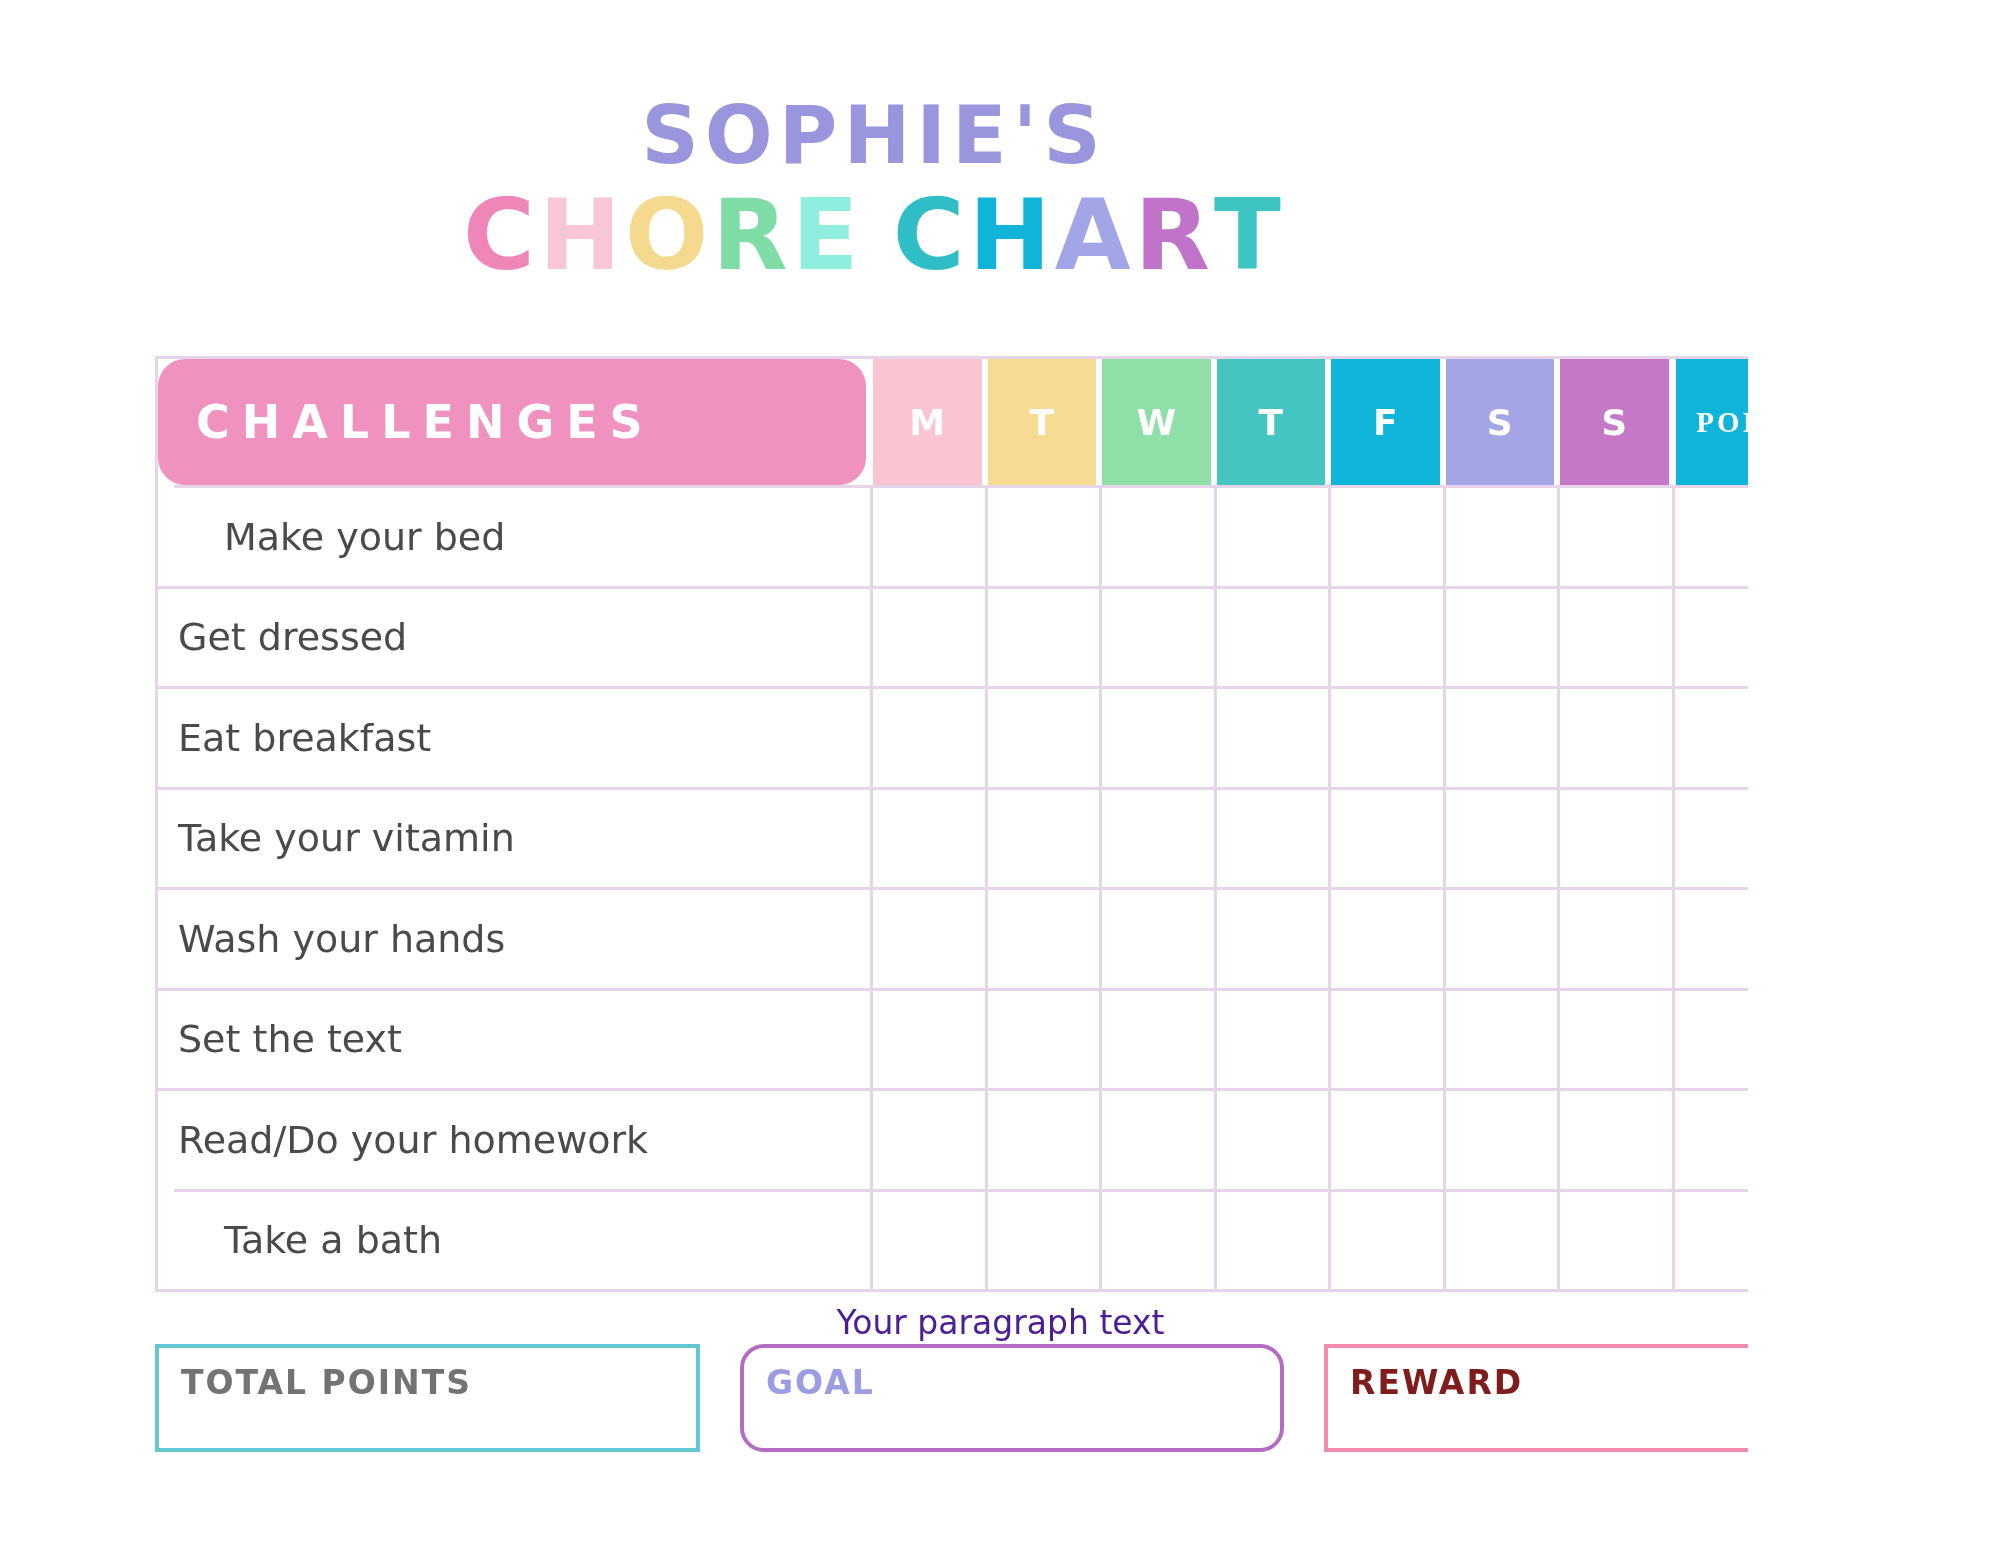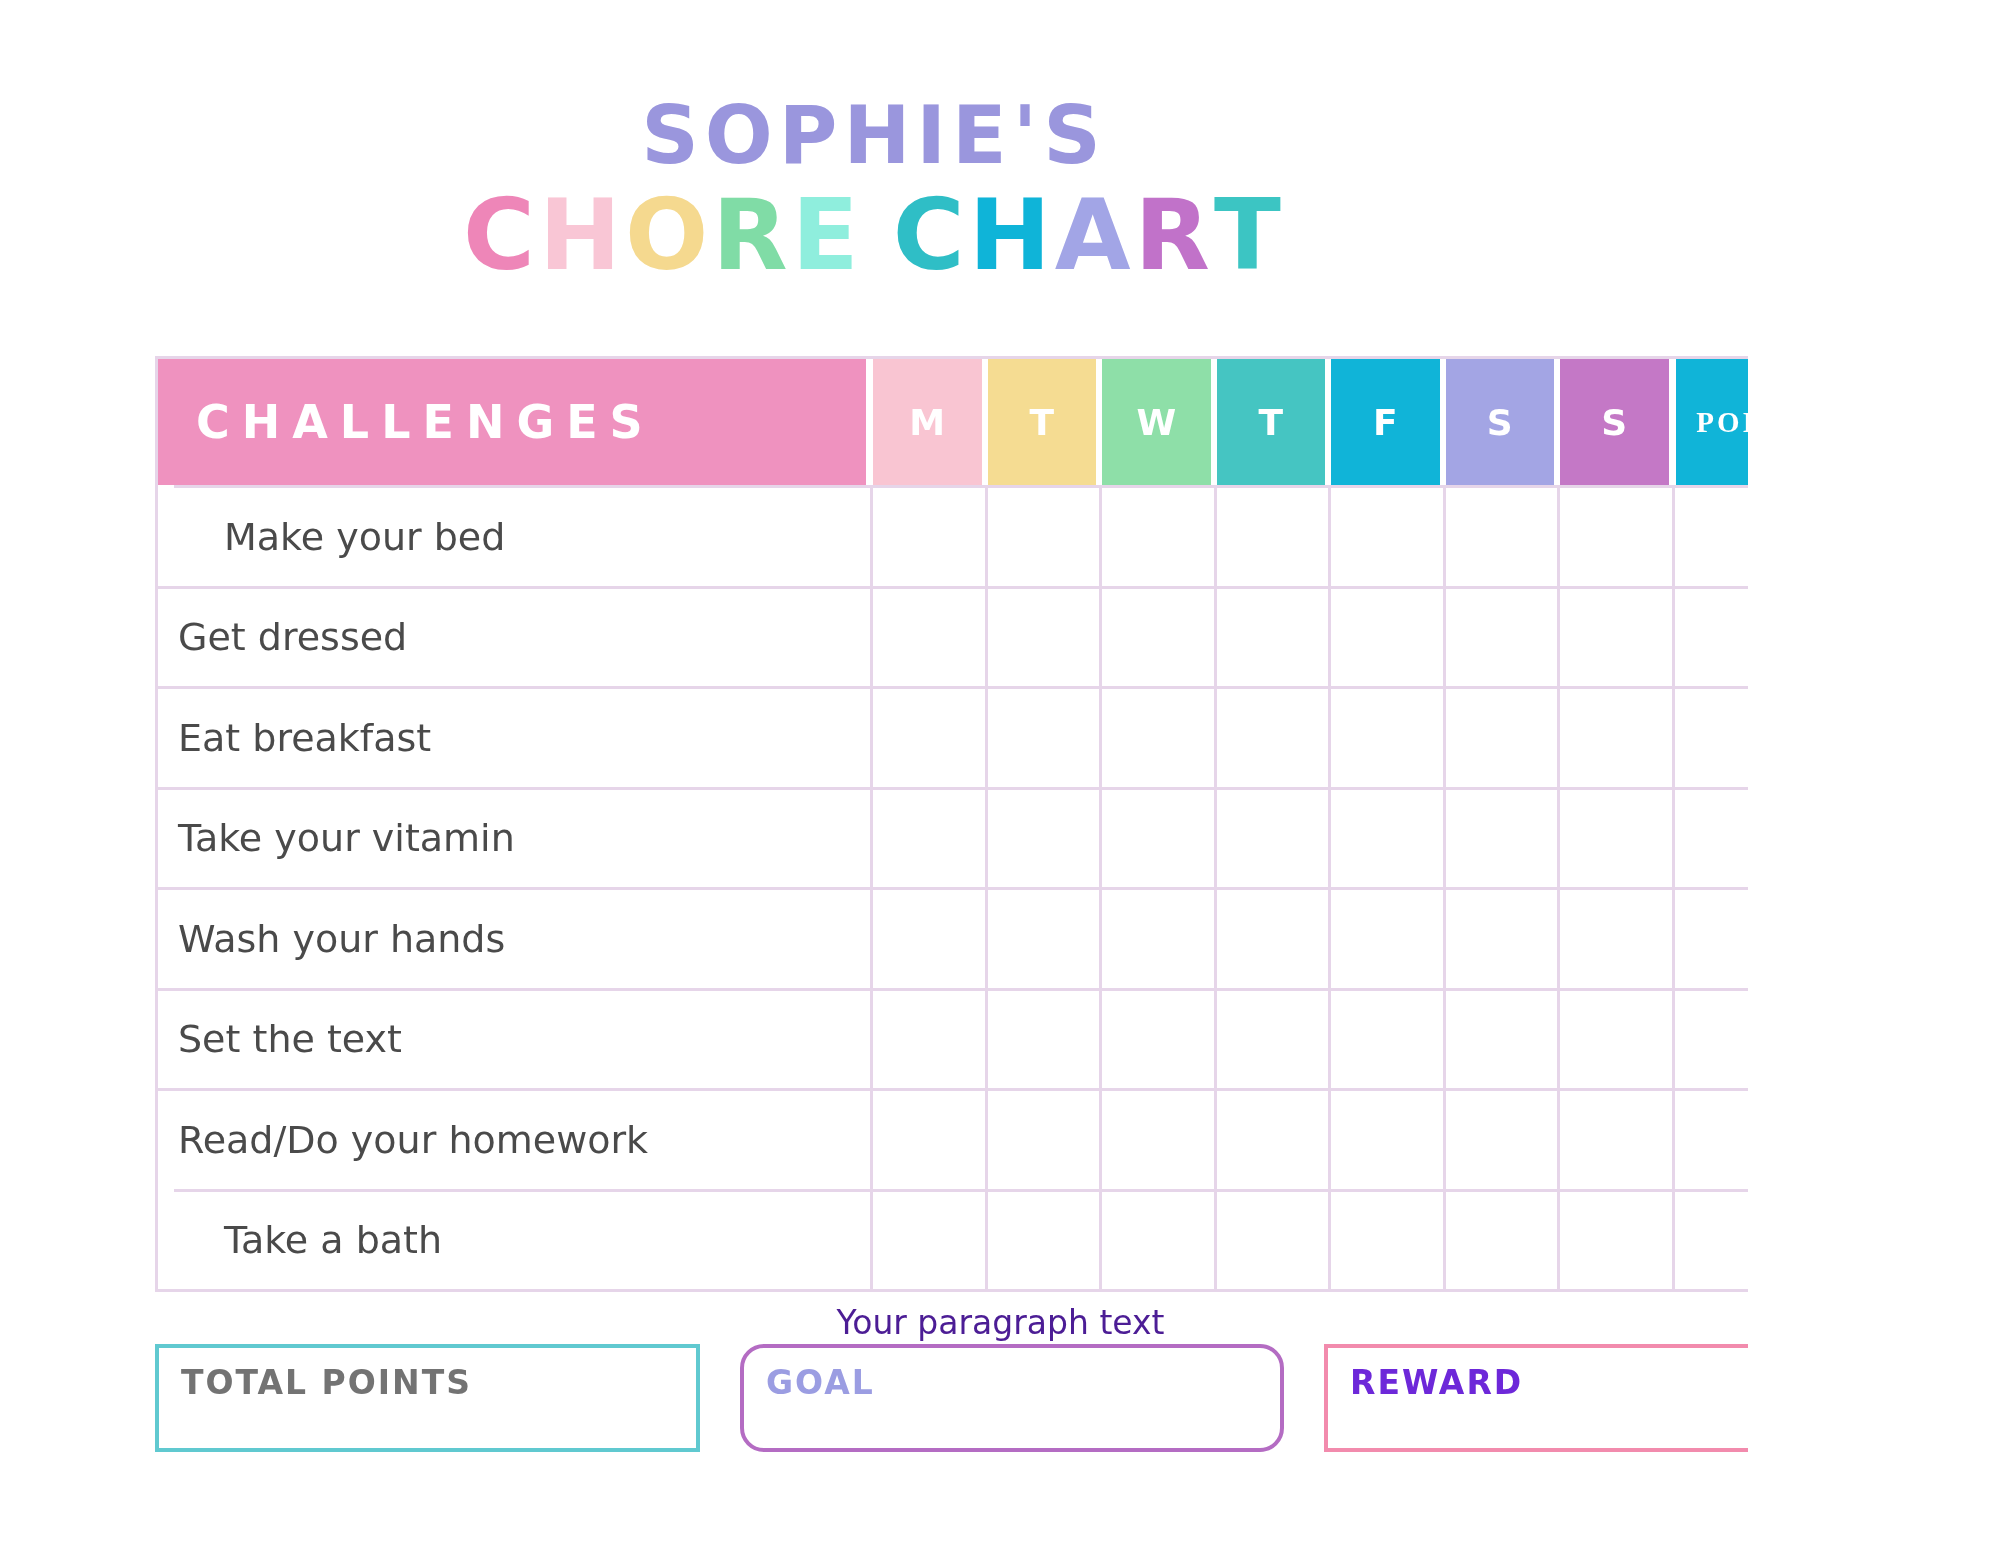--- a/index.html
+++ b/index.html
@@ -50,21 +50,21 @@
 <body>
 
 <div class="canvas">
 
   <div class="title1" style="color: rgb(154, 150, 221);">SOPHIE'S</div>
 
   <div class="title2" id="chartTitle"><span class="ltr" style="color: rgb(238, 134, 184);">C</span><span class="ltr" style="color: rgb(249, 198, 213);">H</span><span class="ltr" style="color: rgb(245, 217, 143);">O</span><span class="ltr" style="color: rgb(128, 220, 166);">R</span><span class="ltr" style="color: rgb(143, 238, 221);">E</span><span class="sp"></span><span class="ltr" style="color: rgb(47, 190, 198);">C</span><span class="ltr" style="color: rgb(15, 180, 216);">H</span><span class="ltr" style="color: rgb(162, 165, 230);">A</span><span class="ltr" style="color: rgb(193, 114, 201);">R</span><span class="ltr" style="color: rgb(60, 197, 195);">T</span></div>
 
   <div class="table" id="grid">
       <div class="hcell">
-        <div class="hfill first" style="background: rgb(239, 146, 191);">
+        <div class="hfill first" style="background: rgb(239, 146, 191); border-radius: 27px;">
           <div class="htext challenges-text">CHALLENGES</div>
         </div>
       </div>
       <div class="hcell">
         <div class="hfill" style="background: rgb(249, 197, 210);">
           <div class="htext day-text">M</div>
         </div>
       </div>
       <div class="hcell">
         <div class="hfill" style="background: rgb(245, 220, 146);">
@@ -178,17 +178,17 @@
   <div class="paragraph">Your paragraph text</div>
 
   <div id="boxes">
       <div class="box box0" style="border-color: rgb(96, 201, 208);">
         <span class="boxlabel" style="color: #737373;">TOTAL POINTS</span>
       </div>
       <div class="box box1" style="border-color: rgb(180, 108, 195); border-radius: 24px;">
         <span class="boxlabel" style="color: rgb(155, 157, 226);">GOAL</span>
       </div>
       <div class="box box2" style="border-color: rgb(242, 139, 173);">
-        <span class="boxlabel" style="color: #6d28d9;">REWARD</span>
+        <span class="boxlabel" style="color: #7f1d1d;">REWARD</span>
       </div>
     </div>
 
 </div>
 
 </body></html>

